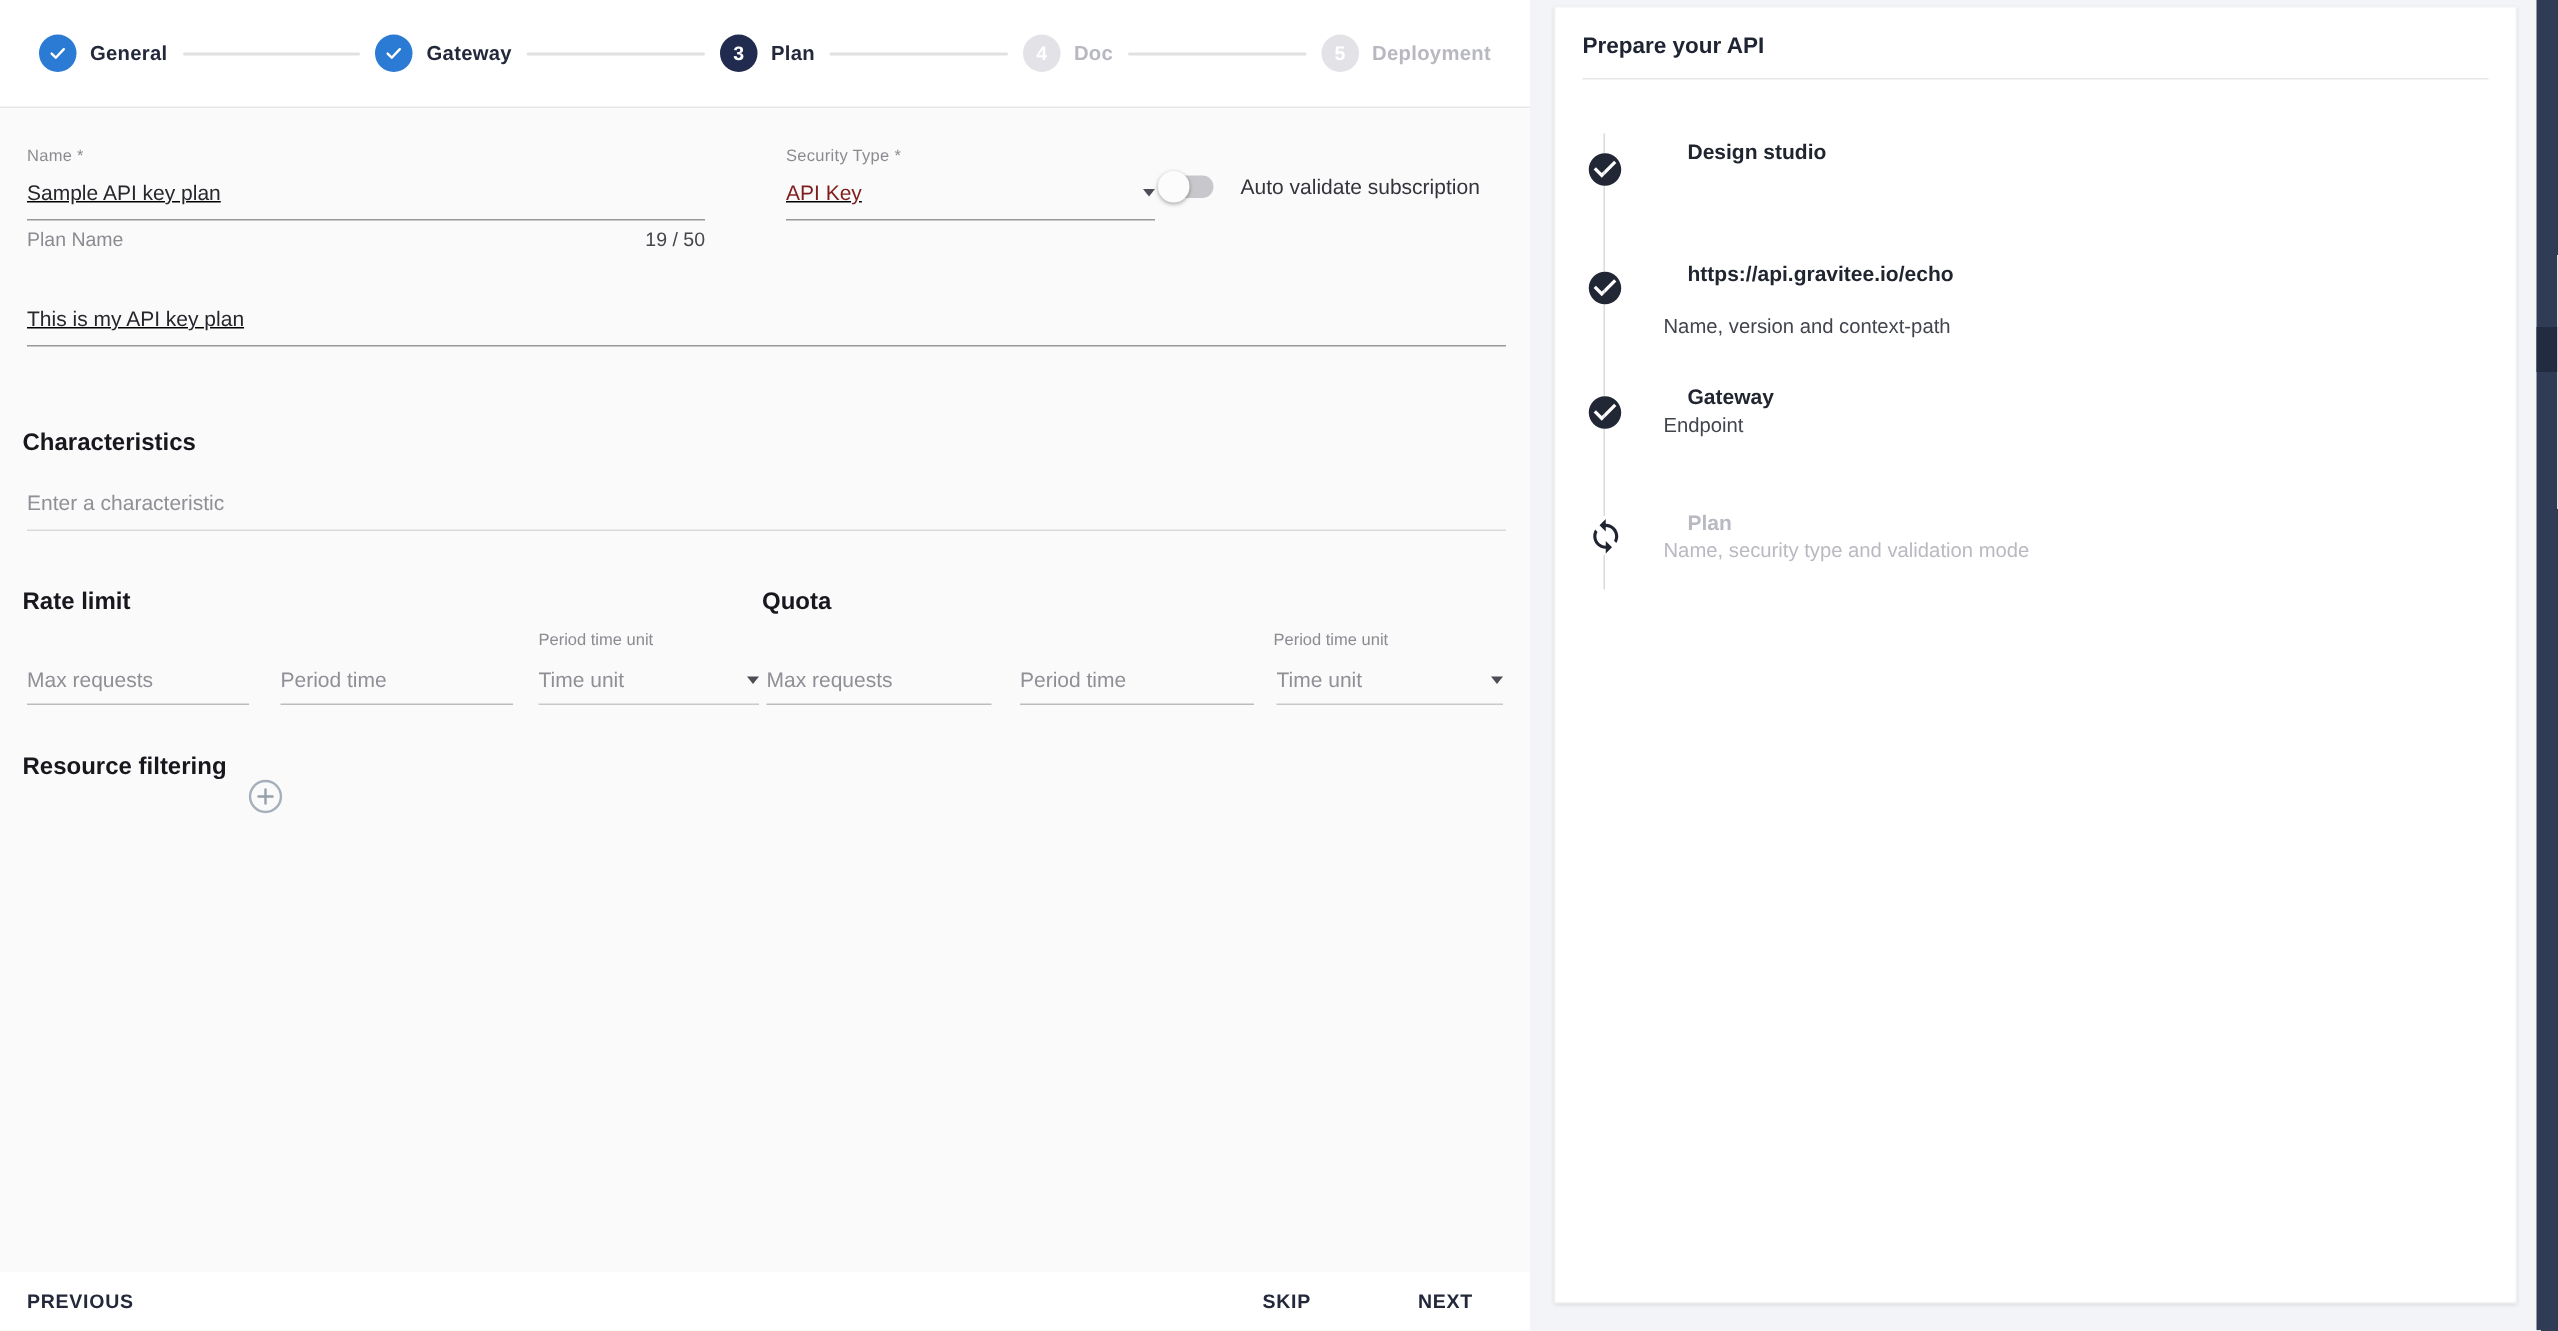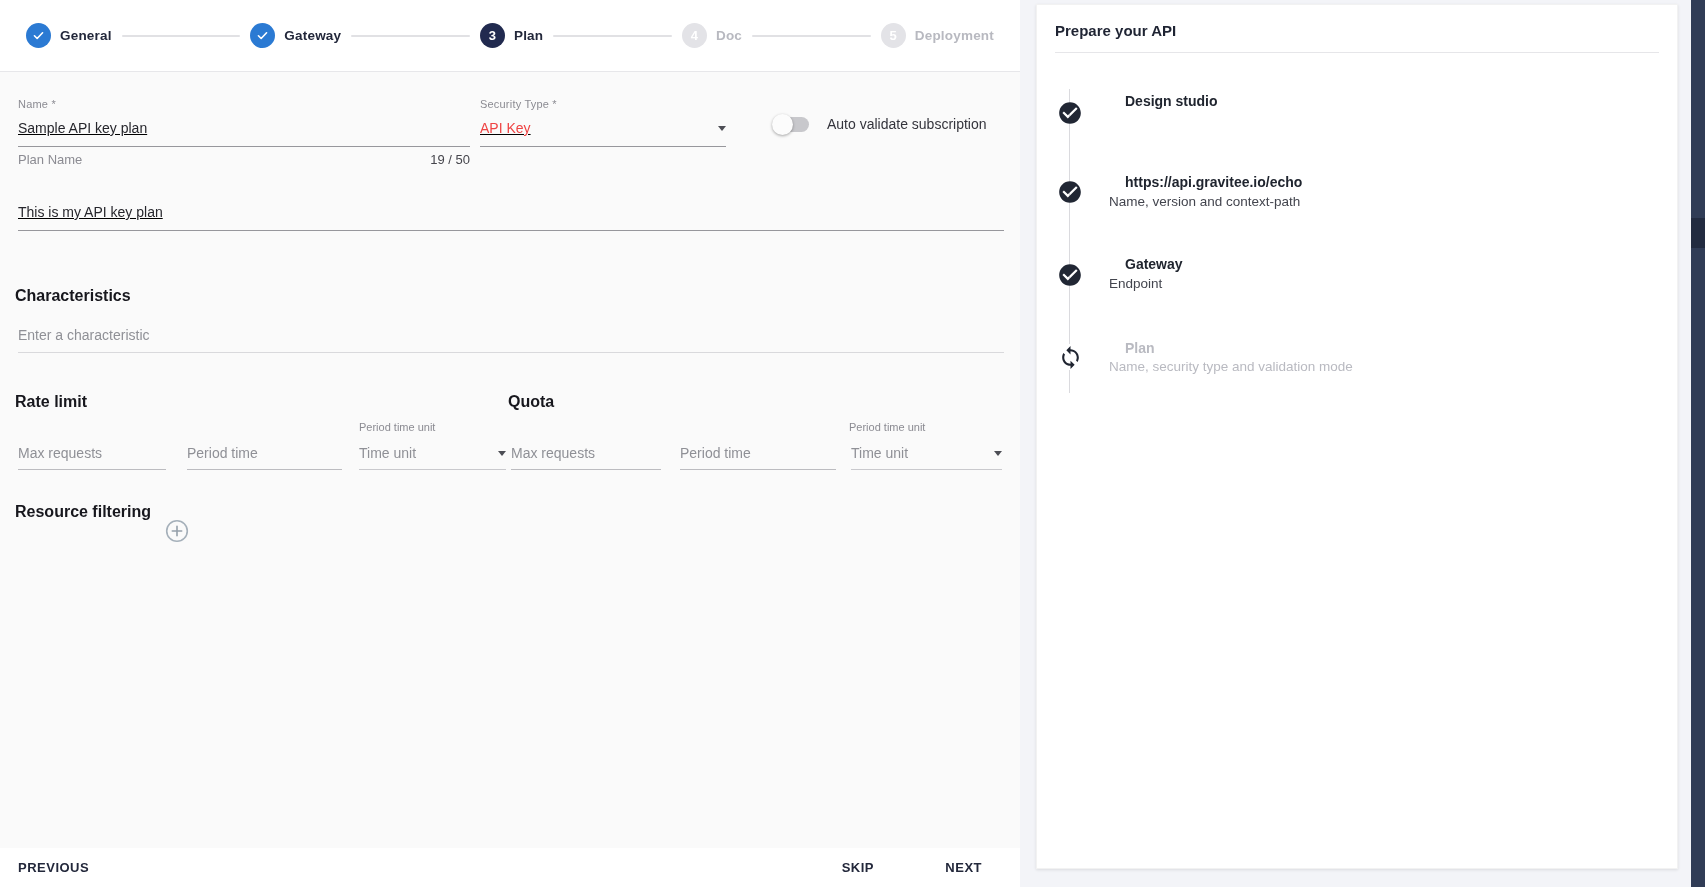--- a/index.html
+++ b/index.html
@@ -126,24 +126,24 @@
       <span class="flabel">Name *</span>
       <div class="fvalue-row">
         <input class="fvalue" type="text" value="Sample API key plan" style="">
       </div>
       <div class="fhint-row">
         <span>Plan Name</span>
         <span class="fcounter">19 / 50</span>
       </div>
     </div>
 
-    <div class="fgroup" style="left:480px;top:98px;width:246px;">
+    <div class="fgroup" style="left:524px;top:98px;width:246px;">
       <span class="flabel">Security Type *</span>
       <div class="fvalue-row" style="cursor:pointer;">
-        <span style="font-size:14px;line-height:18px;color:#ef4444;">API Key</span>
+        <span style="font-size:14px;line-height:18px;color:#7f1d1d;">API Key</span>
         <span class="caret"></span>
       </div>
     </div>
 
     <div class="toggle-wrap">
       <span class="toggle-track">
         <span class="toggle-knob"></span>
       </span>
       <span class="toggle-label">Auto validate subscription</span>
     </div>
@@ -215,21 +215,21 @@
           </svg>
       </span>
       <div class="tl-title" style="top:87px;">Design studio</div>
 
       <span class="tl-icon" style="top:174px;">
         <svg width="26" height="26" viewBox="0 0 24 24">
             <path fill="#212734" d="M12 2C6.48 2 2 6.48 2 12s4.48 10 10 10 10-4.48 10-10S17.52 2 12 2zm-2 15l-5-5 1.41-1.41L10 14.17l7.59-7.59L19 8l-9 9z"></path>
           </svg>
       </span>
       <div class="tl-title" style="top:168px;">https://api.gravitee.io/echo</div>
-      <div class="tl-desc" style="top:188px;">Name, version and context-path</div>
+      <div class="tl-desc" style="top:204px;">Name, version and context-path</div>
 
       <span class="tl-icon" style="top:257px;">
         <svg width="26" height="26" viewBox="0 0 24 24">
             <path fill="#212734" d="M12 2C6.48 2 2 6.48 2 12s4.48 10 10 10 10-4.48 10-10S17.52 2 12 2zm-2 15l-5-5 1.41-1.41L10 14.17l7.59-7.59L19 8l-9 9z"></path>
           </svg>
       </span>
       <div class="tl-title" style="top:250px;">Gateway</div>
       <div class="tl-desc" style="top:270px;text-align:center;">Endpoint</div>
 
       <span class="tl-icon sync" style="top:339px;">

